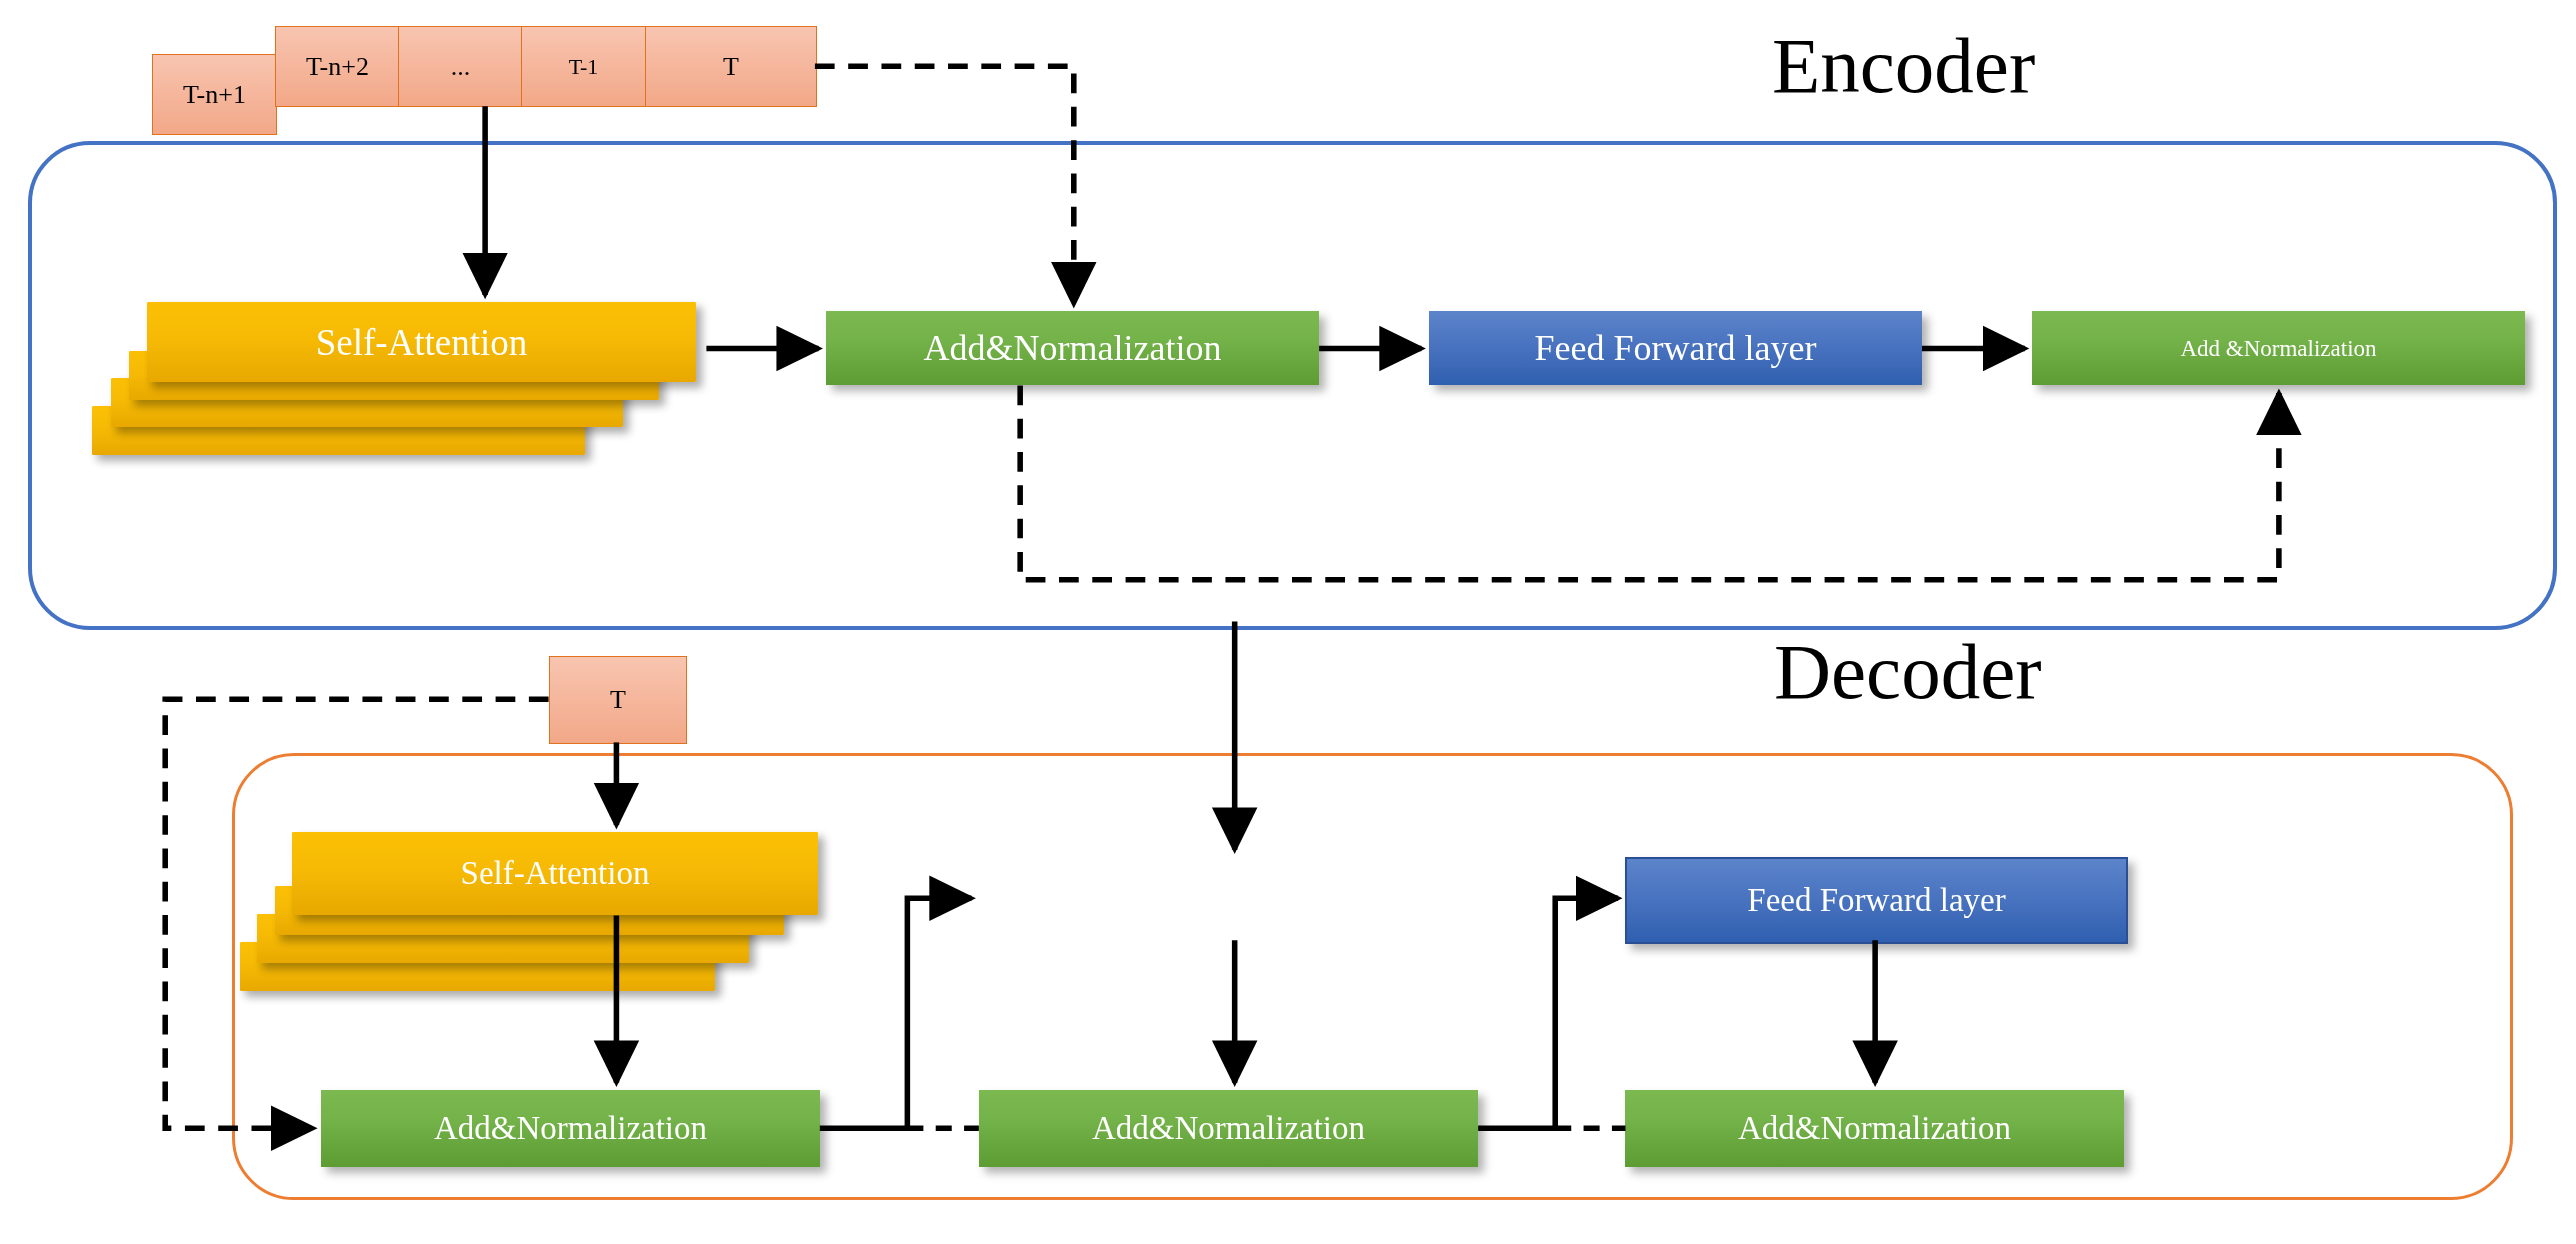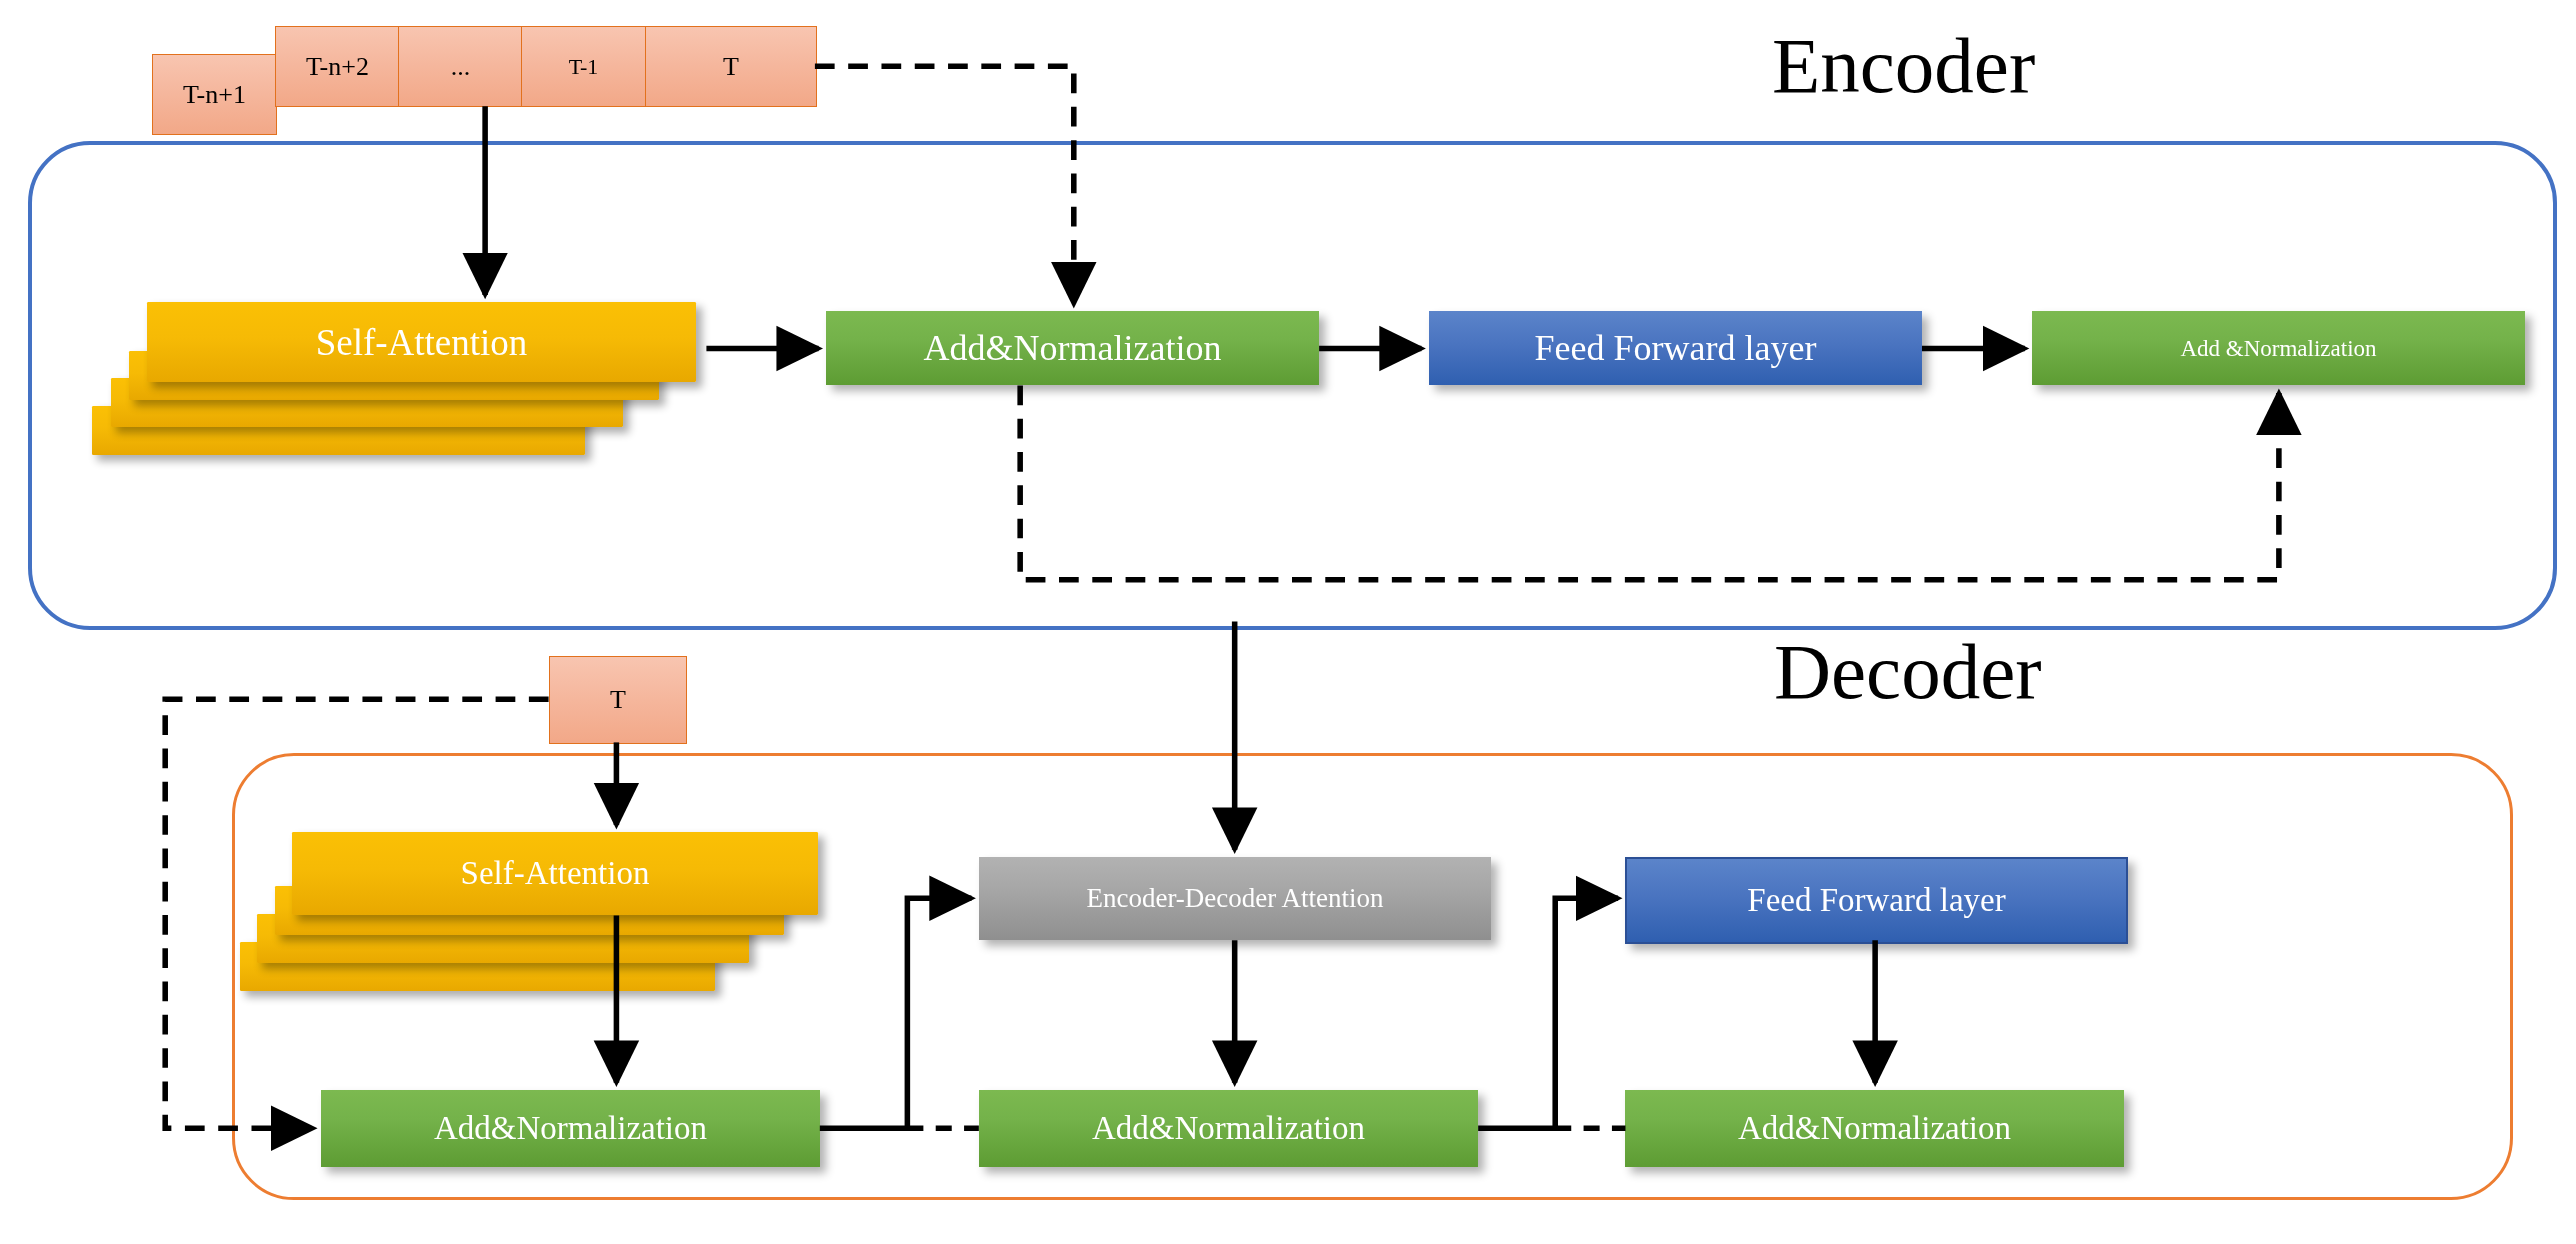--- a/index.html
+++ b/index.html
@@ -69,21 +69,20 @@
 
   <div class="blk blk-green" style="left:2032px;top:311px;width:493px;height:74px;font-size:23px;">Add &amp;Normalization</div>
 
   <div class="stack" style="left:240px;top:832px;width:616px;height:160px;">
     <div class="sheet" style="left:0px;  top:110px;width:475px;height:49px;"></div>
     <div class="sheet" style="left:17.3px; top:82px;width:492px;height:49px;"></div>
     <div class="sheet" style="left:35px; top:54px; width:509px;height:49px;"></div>
     <div class="sheet top" style="left:52px; top:0px;  width:526px;height:83px;font-size:33px;">Self-Attention</div>
   </div>
 
-  <div class="blk blk-gray" style="left:979px;top:857px;width:512px;height:83px;font-size:27px;">Encoder-Decoder Attention</div>
 
   <div class="blk blk-blue blk-blue-b" style="left:1625px;top:857px;width:499px;height:83px;font-size:33px;">Feed Forward layer</div>
 
   <div class="blk blk-green" style="left:321px;top:1090px;width:499px;height:77px;font-size:33px;">Add&amp;Normalization</div>
 
   <div class="blk blk-green" style="left:979px;top:1090px;width:499px;height:77px;font-size:33px;">Add&amp;Normalization</div>
 
   <div class="blk blk-green" style="left:1625px;top:1090px;width:499px;height:77px;font-size:33px;">Add&amp;Normalization</div>
 
   <svg class="layer" viewBox="0 0 4179 2019">

